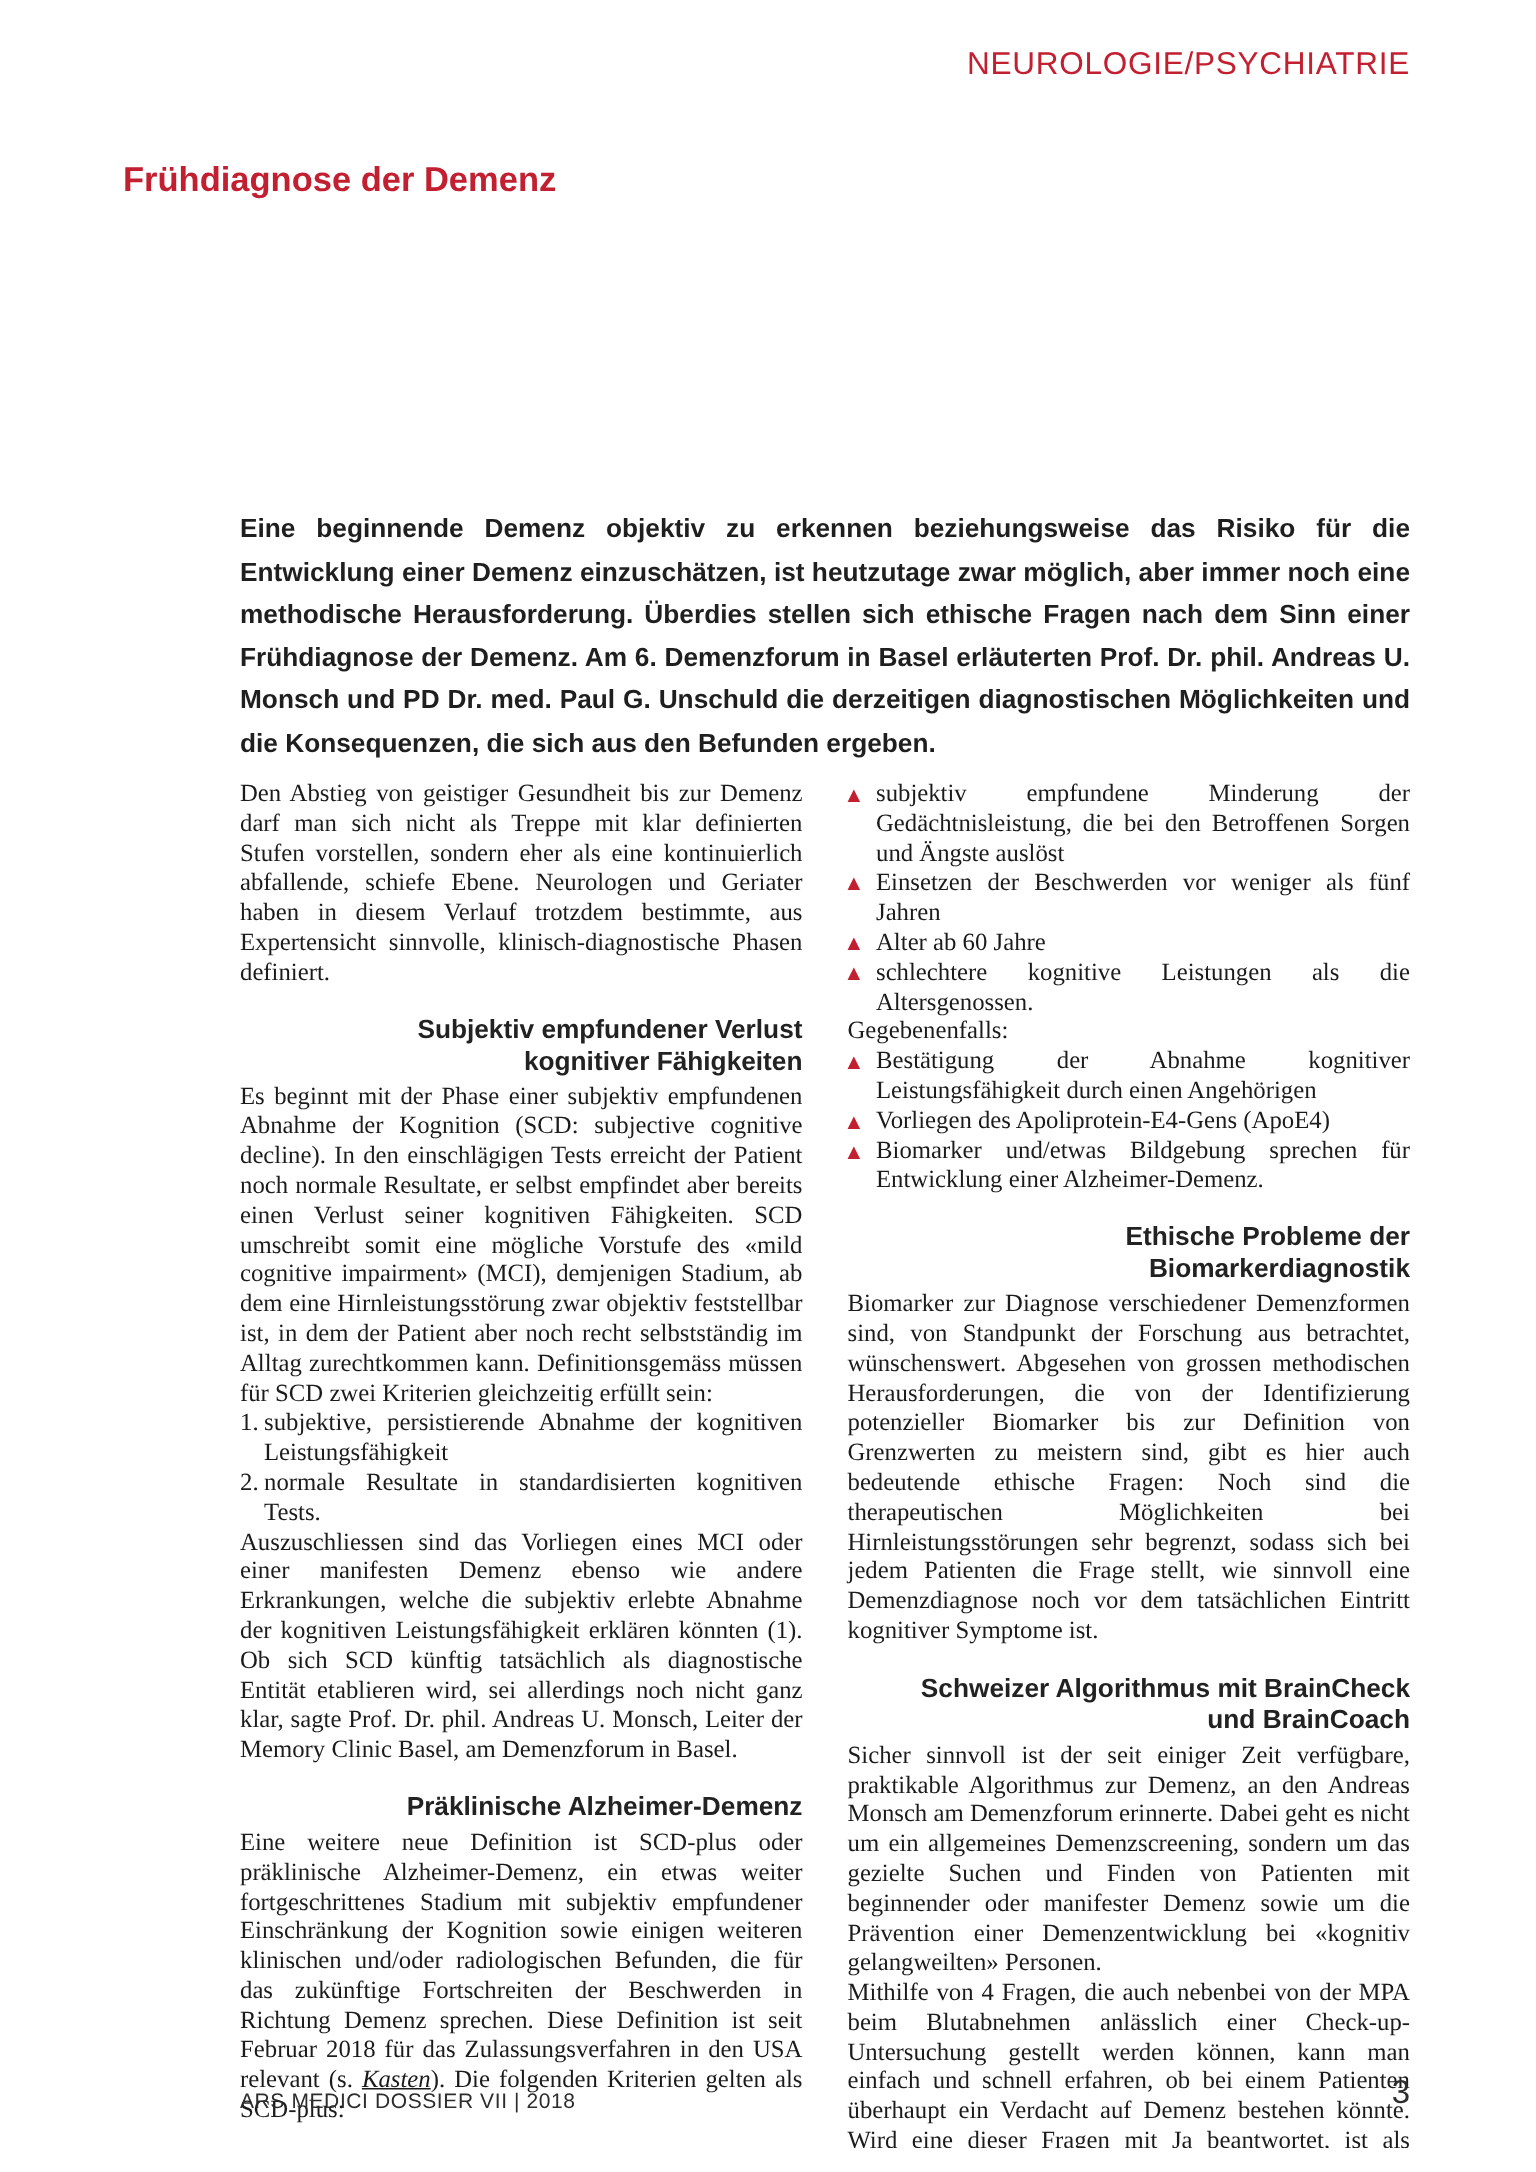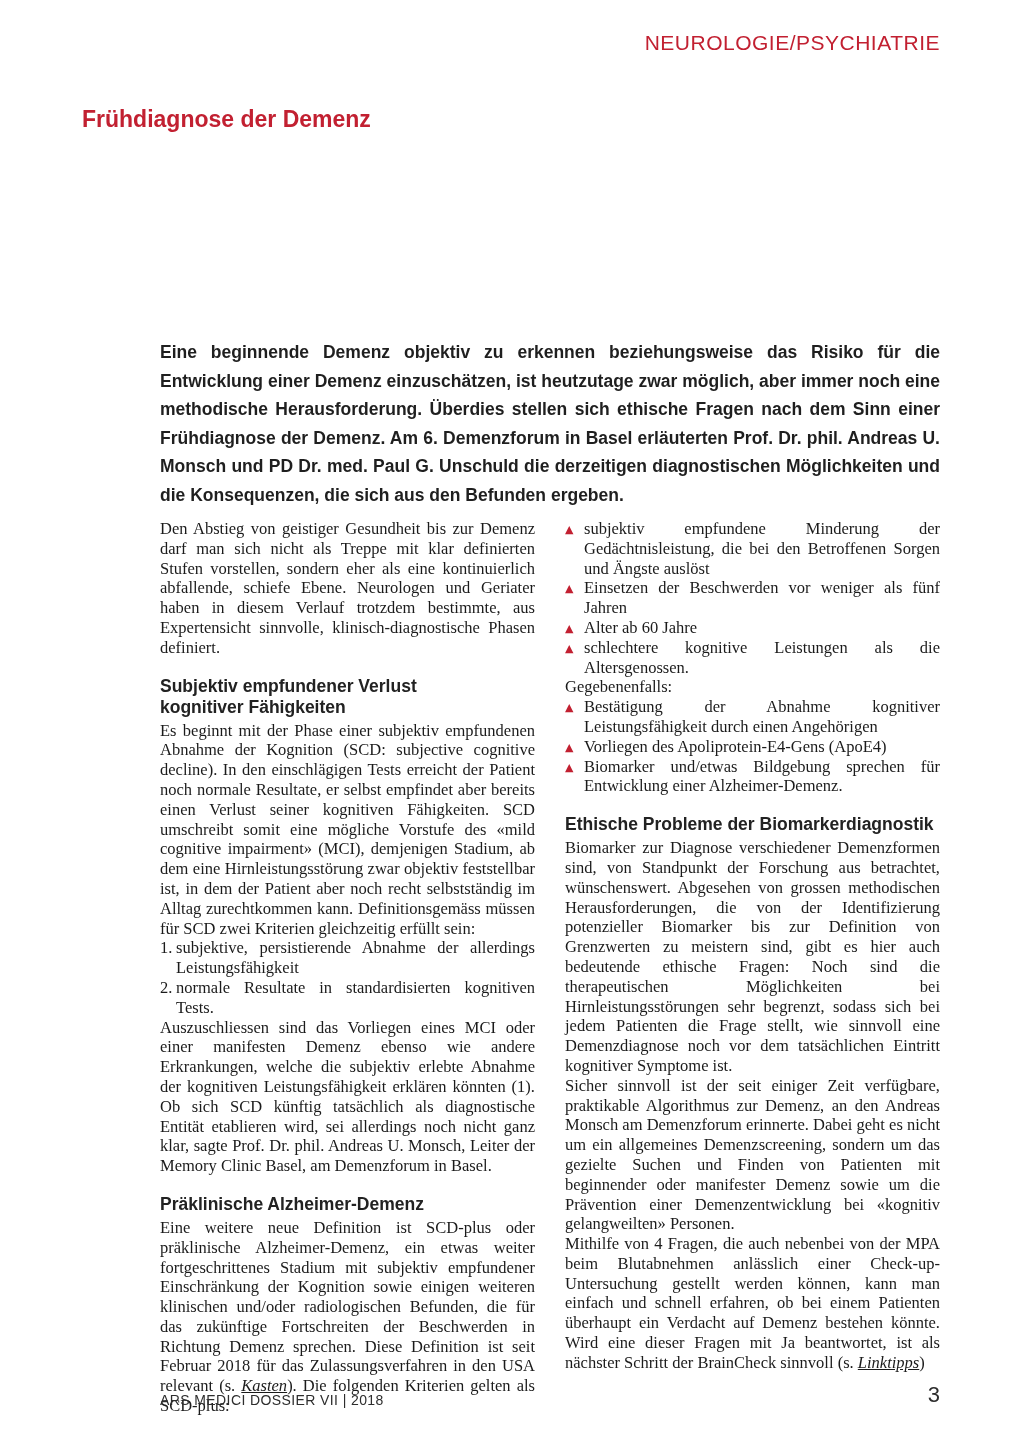--- a/index.html
+++ b/index.html
@@ -48,22 +48,22 @@
   }
   .col{
     width:376px;
     font-size:16.5px;line-height:19.8px;
     text-align:justify;
   }
   .col p{margin:0;}
   .col h3{
     font-family:"Liberation Sans", sans-serif;
     font-size:17.5px;font-weight:700;line-height:21px;
-    margin:18px 0 3px 0;color:#222;
-    text-align:left;white-space:pre-line;
+    margin:18px 0 3px 16px;color:#222;
+    text-align:right;white-space:pre-line;
   }
   .num-item{position:relative;padding-left:16px;}
   .num-label{position:absolute;left:0;}
   .bullet-item{position:relative;padding-left:19px;}
   .bullet-marker{
     position:absolute;left:0;top:2px;
     color:var(--red);font-size:11px;line-height:17px;
     font-family:"DejaVu Sans", sans-serif;
   }
   .interject{text-align:left;}
@@ -96,21 +96,21 @@
     <div class="col">
       <p>Den Abstieg von geistiger Gesundheit bis zur Demenz darf man sich nicht als Treppe mit klar definierten Stufen vorstellen, sondern eher als eine kontinuierlich abfallende, schiefe Ebene. Neurologen und Geriater haben in diesem Verlauf trotzdem bestimmte, aus Expertensicht sinnvolle, klinisch-diagnostische Phasen definiert.</p>
 
       <h3>Subjektiv empfundener Verlust
 kognitiver Fähigkeiten</h3>
 
       <p>Es beginnt mit der Phase einer subjektiv empfundenen Abnahme der Kognition (SCD: subjective cognitive decline). In den einschlägigen Tests erreicht der Patient noch normale Resultate, er selbst empfindet aber bereits einen Verlust seiner kognitiven Fähigkeiten. SCD umschreibt somit eine mögliche Vorstufe des «mild cognitive impairment» (MCI), demjenigen Stadium, ab dem eine Hirnleistungsstörung zwar objektiv feststellbar ist, in dem der Patient aber noch recht selbstständig im Alltag zurechtkommen kann. Definitionsgemäss müssen für SCD zwei Kriterien gleichzeitig erfüllt sein:</p>
 
       <div class="num-item">
         <span class="num-label">1.</span>
-        <span>subjektive, persistierende Abnahme der allerdings Leistungsfähigkeit</span>
+        <span>subjektive, persistierende Abnahme der kognitiven Leistungsfähigkeit</span>
       </div>
       <div class="num-item">
         <span class="num-label">2.</span>
         <span>normale Resultate in standardisierten kognitiven Tests.</span>
       </div>
 
       <p>Auszuschliessen sind das Vorliegen eines MCI oder einer manifesten Demenz ebenso wie andere Erkrankungen, welche die subjektiv erlebte Abnahme der kognitiven Leistungsfähigkeit erklären könnten (1). Ob sich SCD künftig tatsächlich als diagnostische Entität etablieren wird, sei allerdings noch nicht ganz klar, sagte Prof. Dr. phil. Andreas U. Monsch, Leiter der Memory Clinic Basel, am Demenzforum in Basel.</p>
 
       <h3>Präklinische Alzheimer-Demenz</h3>
 
@@ -148,20 +148,22 @@
       </div>
       <div class="bullet-item">
         <span class="bullet-marker">▲</span>
         <span>Biomarker und/etwas Bildgebung sprechen für Entwicklung einer Alzheimer-Demenz.</span>
       </div>
 
       <h3>Ethische Probleme der Biomarkerdiagnostik</h3>
 
       <p>Biomarker zur Diagnose verschiedener Demenzformen sind, von Standpunkt der Forschung aus betrachtet, wünschenswert. Abgesehen von grossen methodischen Herausforderungen, die von der Identifizierung potenzieller Biomarker bis zur Definition von Grenzwerten zu meistern sind, gibt es hier auch bedeutende ethische Fragen: Noch sind die therapeutischen Möglichkeiten bei Hirnleistungsstörungen sehr begrenzt, sodass sich bei jedem Patienten die Frage stellt, wie sinnvoll eine Demenzdiagnose noch vor dem tatsächlichen Eintritt kognitiver Symptome ist.</p>
 
+      <h3>Schweizer Algorithmus mit BrainCheck
+und BrainCoach</h3>
 
       <p>Sicher sinnvoll ist der seit einiger Zeit verfügbare, praktikable Algorithmus zur Demenz, an den Andreas Monsch am Demenzforum erinnerte. Dabei geht es nicht um ein allgemeines Demenzscreening, sondern um das gezielte Suchen und Finden von Patienten mit beginnender oder manifester Demenz sowie um die Prävention einer Demenzentwicklung bei «kognitiv gelangweilten» Personen.</p>
 
       <p><span>Mithilfe von 4 Fragen, die auch nebenbei von der MPA beim Blutabnehmen anlässlich einer Check-up-Untersuchung gestellt werden können, kann man einfach und schnell erfahren, ob bei einem Patienten überhaupt ein Verdacht auf Demenz bestehen könnte. Wird eine dieser Fragen mit Ja beantwortet, ist als nächster Schritt der BrainCheck sinnvoll (s. </span><span class="it">Linktipps</span><span>)</span></p>
 
     </div>
   </div>
 
   <div class="footer-journal">ARS MEDICI DOSSIER VII | 2018</div>
   <div class="footer-page">3</div>

